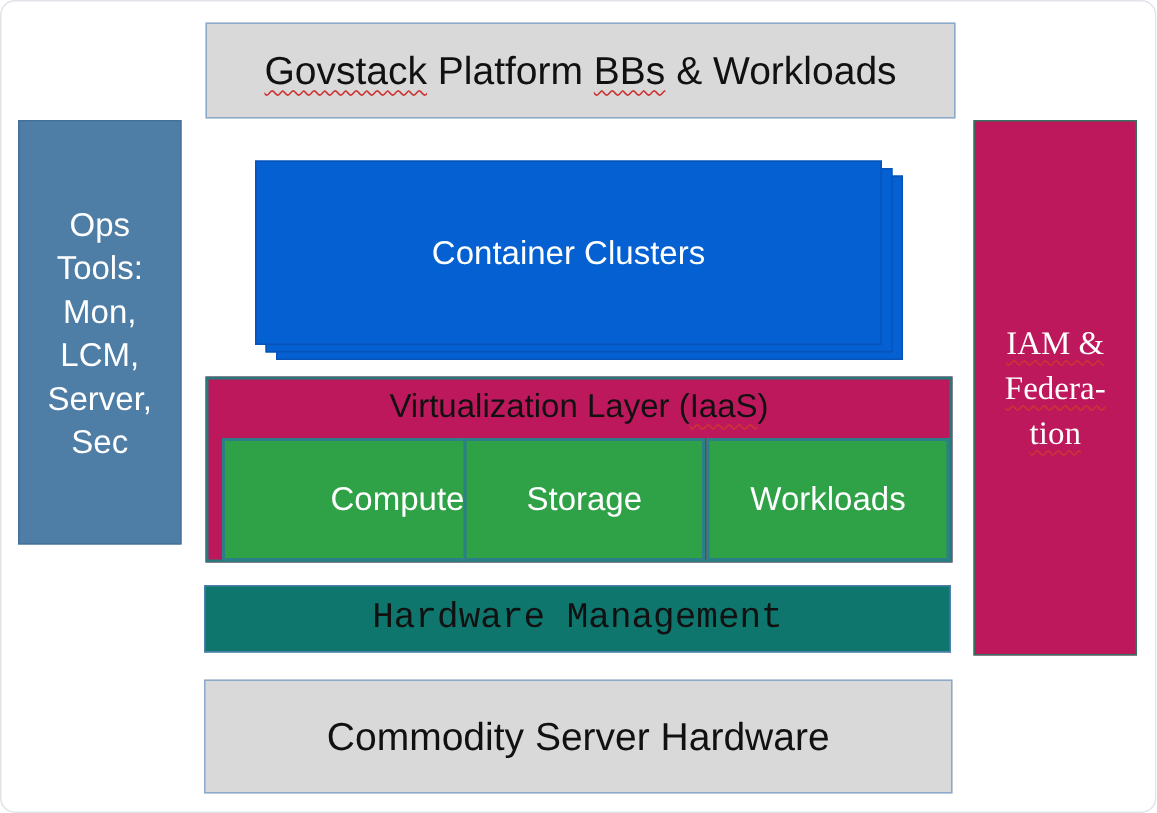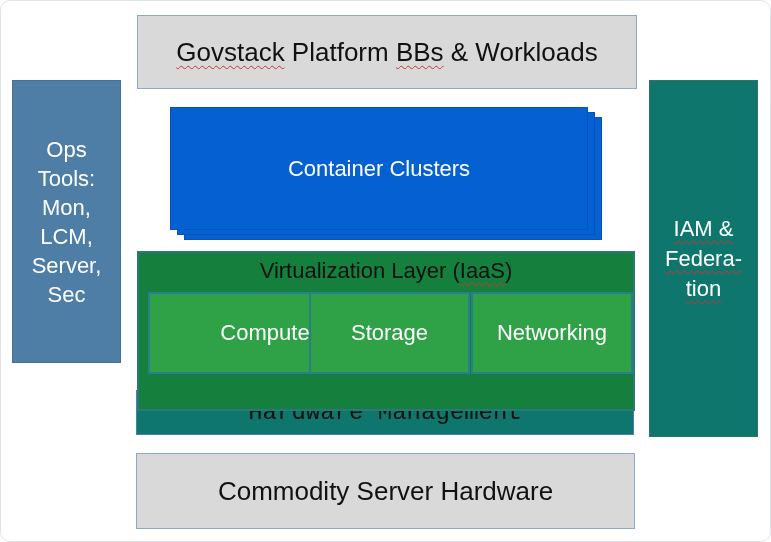--- a/index.html
+++ b/index.html
@@ -6,36 +6,36 @@
   body{font-family:"Liberation Sans", sans-serif;}
   .canvas{
     position:relative;width:771px;height:542px;box-sizing:border-box;
     background:#ffffff;border:1px solid #e0e4e8;border-radius:10px;overflow:hidden;
   }
   .abs{position:absolute;box-sizing:border-box;}
   .center{display:flex;align-items:center;justify-content:center;text-align:center;}
 
   
   .graybox{background:#d9d9d9;border:1.5px solid #8ba9cb;color:#111;font-size:26px;}
-  .box-top{left:136px;top:14px;width:500px;height:74px;}
+  .box-top{left:136px;top:14px;width:500px;height:64px;}
   .box-commodity{left:135px;top:452px;width:499px;height:76px;}
 
   
   .sidebar{color:#fff;font-size:22px;line-height:29px;}
   .bar-ops{left:11px;top:79px;width:109px;height:283px;background:#4e7da6;border:1px solid #44709a;}
-  .bar-iam{left:648px;top:79px;width:109px;height:357px;background:#0f766e;border:1px solid #357263;line-height:30px;}
+  .bar-iam{left:648px;top:79px;width:109px;height:357px;background:#be185d;border:1px solid #357263;line-height:30px;font-family:Liberation Serif, serif;}
 
   
   .cluster-card{background:#0561d2;border:1px solid #0853b8;width:418px;height:123px;margin-left:32px;}
   .cc-back{left:151px;top:116px;z-index:1;}
   .cc-mid{left:144px;top:111px;z-index:2;}
   .cc-front{left:137px;top:106px;z-index:3;color:#fff;font-size:22px;}
 
   
-  .virt{left:136px;top:250px;width:498px;height:160px;background:#15803d;border:2px solid #2b7878;z-index:4;}
+  .virt{left:136px;top:250px;width:498px;height:124px;background:#be185d;border:2px solid #2b7878;z-index:4;}
   .virt-title{position:absolute;left:0;top:5px;width:100%;text-align:center;color:#111;font-size:22px;}
   .greenbox{position:absolute;top:39px;height:78px;background:#2fa147;border:2px solid #2a7f88;color:#fff;font-size:22px;}
   .gb-compute{left:9px;width:156px;padding-left:37px;}
   .gb-storage{left:170px;width:157px;}
   .gb-networking{left:332px;width:158px;}
 
   
   .hwmgmt{left:135px;top:389px;width:498px;height:45px;background:#0f766e;border:1px solid #4d7fae;color:#111;font-size:24px;font-family:Liberation Mono, monospace;}
 
   
@@ -83,21 +83,21 @@
 
   <div class="abs virt">
     <div class="virt-title"><span>Virtualization Layer (</span><span class="sq">IaaS</span><span>)</span></div>
     <div class="center greenbox gb-compute">
       <div>Compute</div>
     </div>
     <div class="center greenbox gb-storage">
       <div>Storage</div>
     </div>
     <div class="center greenbox gb-networking">
-      <div>Networking</div>
+      <div>Workloads</div>
     </div>
   </div>
 
   <div class="abs center hwmgmt">
     <div>Hardware Management</div>
   </div>
 
   <div class="abs center graybox box-commodity">
     <div>Commodity Server Hardware</div>
   </div>

